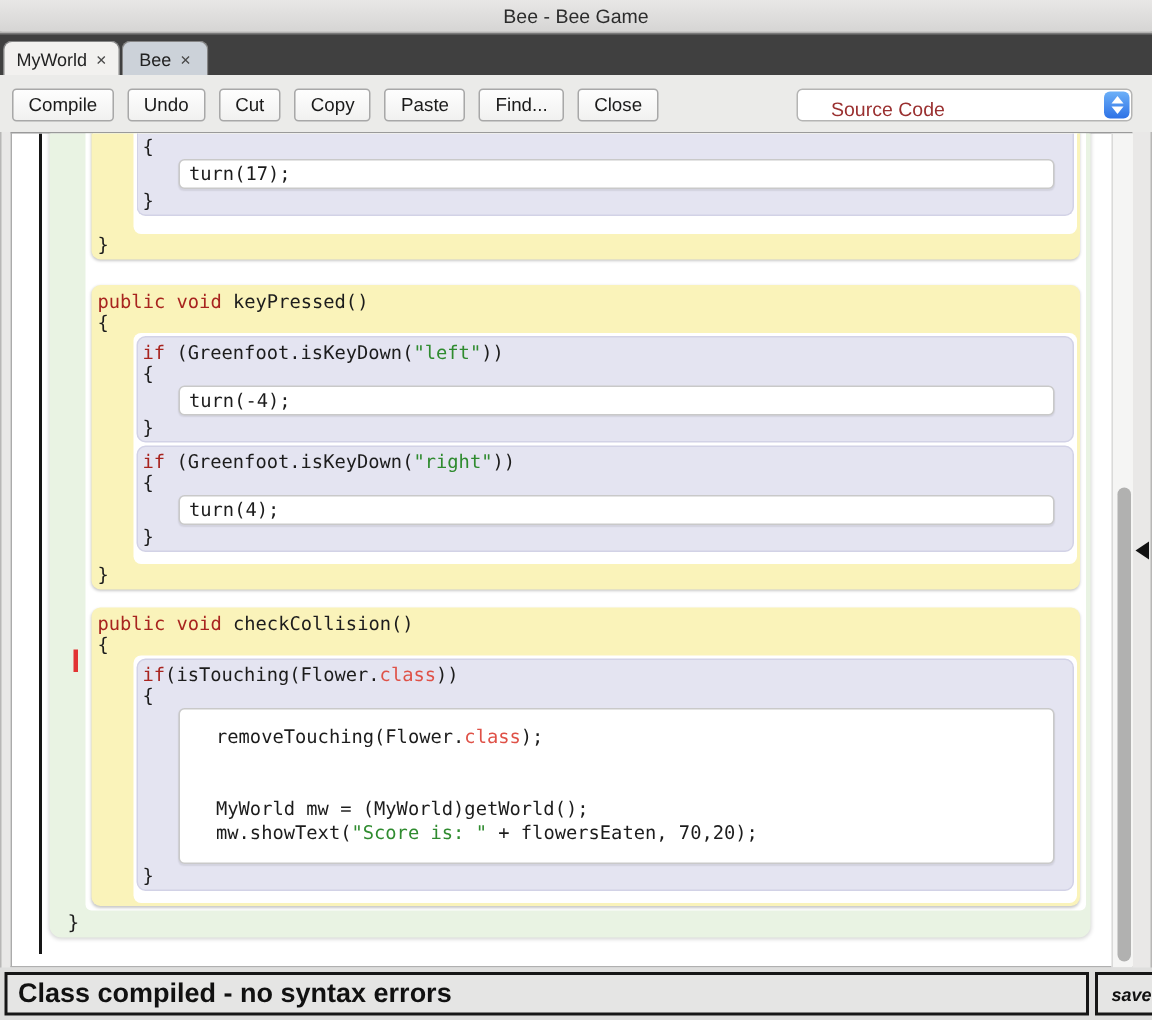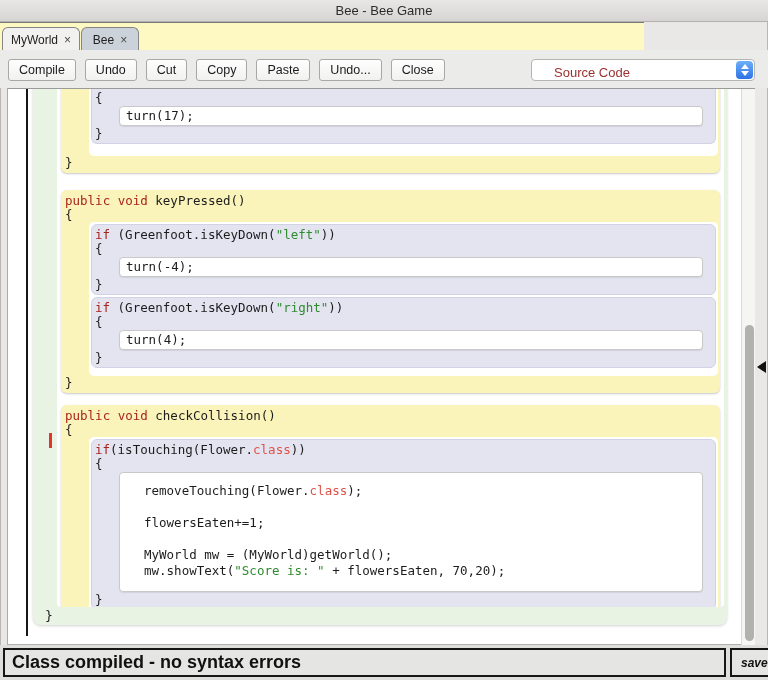--- a/index.html
+++ b/index.html
@@ -10,21 +10,21 @@
 
   
   .titlebar { position:absolute; left:0; top:0; width:768px; height:22px;
     background:linear-gradient(#e8e7e6,#d6d5d4); border-bottom:1px solid #b2b1b0;padding-left:28px; }
   .traffic { position:absolute; top:5px; width:12px; height:12px; border-radius:50%; }
   .t-close { left:8px;  } .t-min { left:28px; } .t-zoom { left:48px; }
   .win-title { position:absolute; left:0; right:0; top:3px; text-align:center;
     font-size:13px; color:#2c2c2c; font-weight:500; }
 
   
-  .tabstrip { position:absolute; left:0; top:22px; width:644px; height:28px; background:#fef9c3; border-top:1px solid #7a7a7a; }
+  .tabstrip { position:absolute; left:0; top:22px; width:768px; height:28px; background:#404040; border-top:1px solid #7a7a7a; }
   .tab { position:absolute; top:4px; height:24px; border:1px solid #858585; border-bottom:none;
     border-radius:6px 6px 0 0; font-size:12px; color:#222; display:flex; align-items:center;
     justify-content:center; gap:6px; cursor:default; }
   .tab-myworld { left:2px; width:78px; background:#f2f1ef; }
   .tab-bee { left:81px; width:58px; background:#ccd2d9; }
   .tab .x { color:#4a4a4a; font-size:12px; }
 
   
   .toolbar { position:absolute; left:0; top:50px; width:768px; height:38px; background:#ebebe9; }
   .tbtns { position:absolute; left:8px; top:9px; display:flex; gap:9px; }
@@ -120,21 +120,21 @@
     </div>
   </div>
 
   <div class="toolbar">
     <div class="tbtns" id="toolbar-buttons">
         <button class="tbtn">Compile</button>
         <button class="tbtn">Undo</button>
         <button class="tbtn">Cut</button>
         <button class="tbtn">Copy</button>
         <button class="tbtn">Paste</button>
-        <button class="tbtn">Undo...</button>
+        <button class="tbtn">Find...</button>
         <button class="tbtn">Close</button>
       </div>
     <div class="viewsel">
       <span class="val">Source Code</span>
       <span class="stepper">
           <span class="up"></span>
           <span class="dn"></span>
         </span>
     </div>
   </div>
@@ -180,21 +180,20 @@
           <div class="method-frame">
             <div class="method-header"><span class="tk-k">public</span><span class="tk-p"> </span><span class="tk-k">void</span><span class="tk-p"> checkCollision()</span></div>
             <div class="brace-line"><span class="tk-p">{</span></div>
             <div class="method-body">
               <div class="if-frame">
                 <div class="cond-line"><span class="tk-k">if</span><span class="tk-p">(isTouching(Flower.</span><span class="tk-k2">class</span><span class="tk-p">))</span></div>
                 <div class="brace-line"><span class="tk-p">{</span></div>
                 <div class="stmt-box multi">
                   <div class="code-line"><span class="tk-p">removeTouching(Flower.</span><span class="tk-k2">class</span><span class="tk-p">);</span></div>
                   <div class="code-line">&nbsp;</div>
-                  <div class="code-line"><span class="tk-p">flowersEaten+=1;</span></div>
                   <div class="code-line">&nbsp;</div>
                   <div class="code-line"><span class="tk-p">MyWorld mw = (MyWorld)getWorld();</span></div>
                   <div class="code-line"><span class="tk-p">mw.showText(</span><span class="tk-s">"Score is: "</span><span class="tk-p"> + flowersEaten, 70,20);</span></div>
                 </div>
                 <div class="brace-line"><span class="tk-p">}</span></div>
               </div>
             </div>
           </div>
         </div>
       <div class="class-close">}</div>

